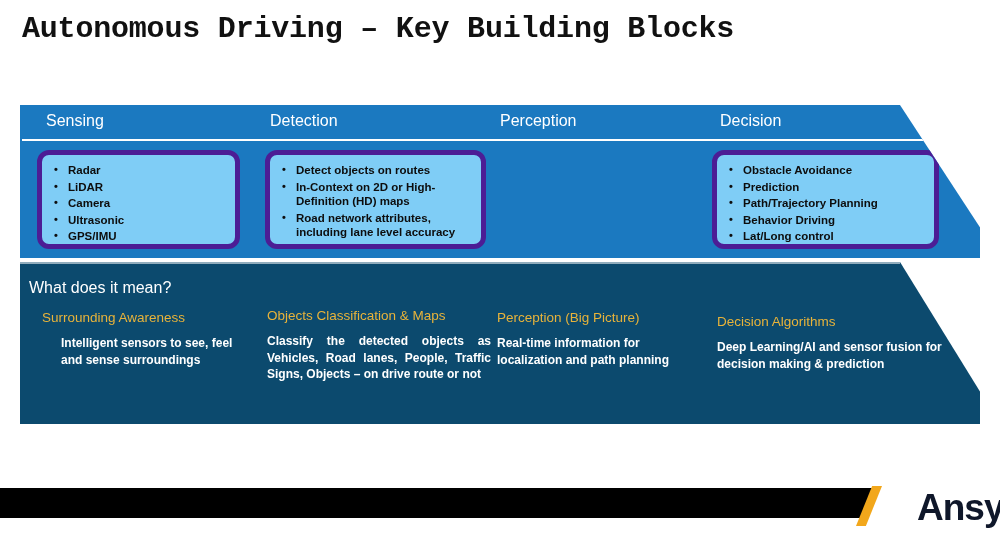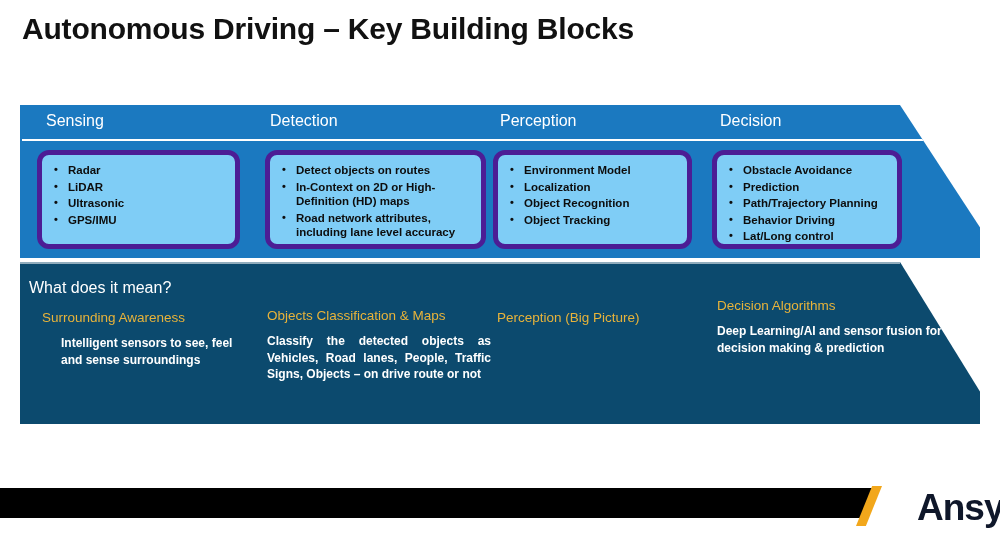--- a/index.html
+++ b/index.html
@@ -19,20 +19,21 @@
   
   .slide-title {
     position: absolute;
     left: 22px;
     top: 12px;
     font-size: 30px;
     font-weight: bold;
     color: #111111;
     letter-spacing: -0.2px;
     white-space: nowrap;
+    font-family: Liberation Mono, monospace;
   }
 
   
   .band-top {
     position: absolute;
     left: 20px;
     top: 105px;
     width: 960px;
     height: 153px;
     background: #1B79C0;
@@ -193,43 +194,36 @@
     <div class="header-cell" style="left:250px;">Detection</div>
     <div class="header-cell" style="left:480px;">Perception</div>
     <div class="header-cell" style="left:700px;">Decision</div>
   </div>
   <div class="header-underline"></div>
 
   <div class="bullet-box" style="left:17px; width:203px; height:99px;">
     <ul>
       <li>Radar</li>
       <li>LiDAR</li>
+      <li>Camera</li>
       <li>Ultrasonic</li>
       <li>GPS/IMU</li>
     </ul>
   </div>
 
   <div class="bullet-box" style="left:245px; width:221px; height:99px;">
     <ul>
       <li>Detect objects on routes</li>
       <li>In-Context on 2D or High-Definition (HD) maps</li>
       <li>Road network attributes, including lane level accuracy</li>
     </ul>
   </div>
 
-  <div class="bullet-box" style="left:473px; width:199px; height:99px;">
-    <ul>
-      <li>Environment Model</li>
-      <li>Localization</li>
-      <li>Object Recognition</li>
-      <li>Object Tracking</li>
-    </ul>
-  </div>
-
-  <div class="bullet-box" style="left:692px; width:190px; height:99px;">
+
+  <div class="bullet-box" style="left:692px; width:227px; height:99px;">
     <ul>
       <li>Obstacle Avoidance</li>
       <li>Prediction</li>
       <li>Path/Trajectory Planning</li>
       <li>Behavior Driving</li>
       <li>Lat/Long control</li>
     </ul>
   </div>
 </div>
 
@@ -243,23 +237,24 @@
     <p class="mean-body" style="width:185px;margin-left:19px;">Intelligent sensors to see, feel and sense surroundings</p>
   </div>
 
   <div class="mean-col" style="left:247px; width:225px; top:46px;">
     <p class="mean-head">Objects Classification &amp; Maps</p>
     <p class="mean-body justify" style="width:224px;">Classify the detected objects as Vehicles, Road lanes, People, Traffic Signs, Objects – on drive route or not</p>
   </div>
 
   <div class="mean-col" style="left:477px; width:210px;">
     <p class="mean-head">Perception (Big Picture)</p>
-  </div>
-
-  <div class="mean-col" style="left:697px; width:240px; top:36px;">
+    <p class="mean-body" style="width:205px;">Real-time information for localization and path planning</p>
+  </div>
+
+  <div class="mean-col" style="left:697px; width:240px; top:52px;">
     <p class="mean-head">Decision Algorithms</p>
     <p class="mean-body" style="width:232px;">Deep Learning/AI and sensor fusion for decision making &amp; prediction</p>
   </div>
 </div>
 
 <div class="footer-bar"></div>
 <div class="logo">
   <div class="logo-slash"></div>
   <div class="logo-word">Ansys</div>
 </div>

